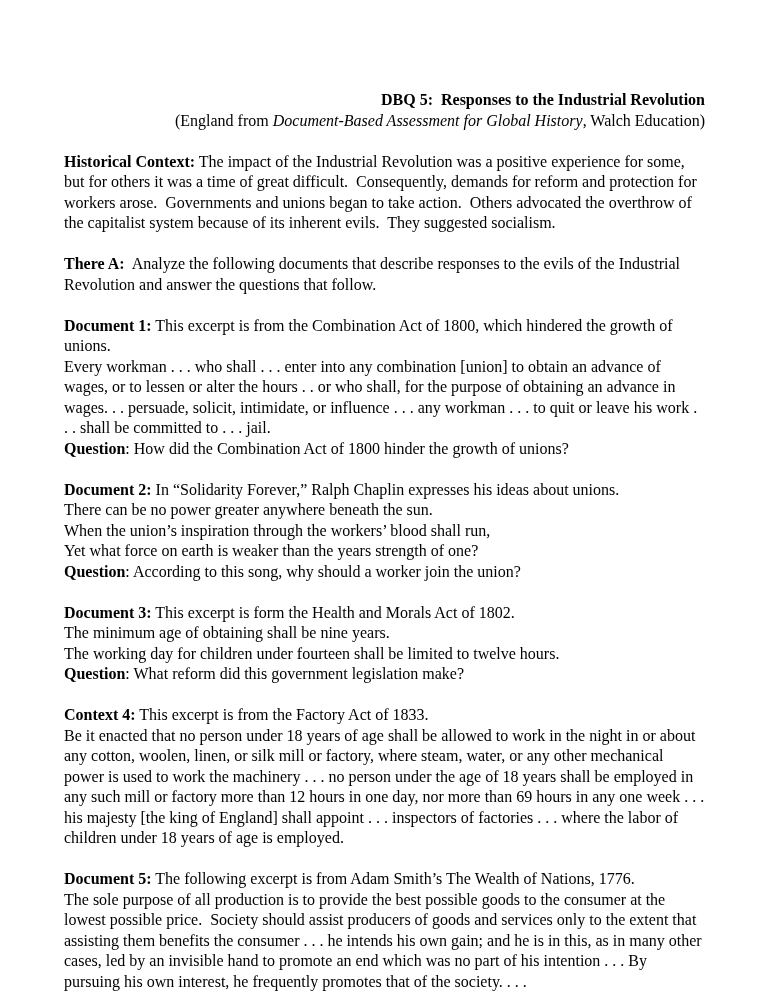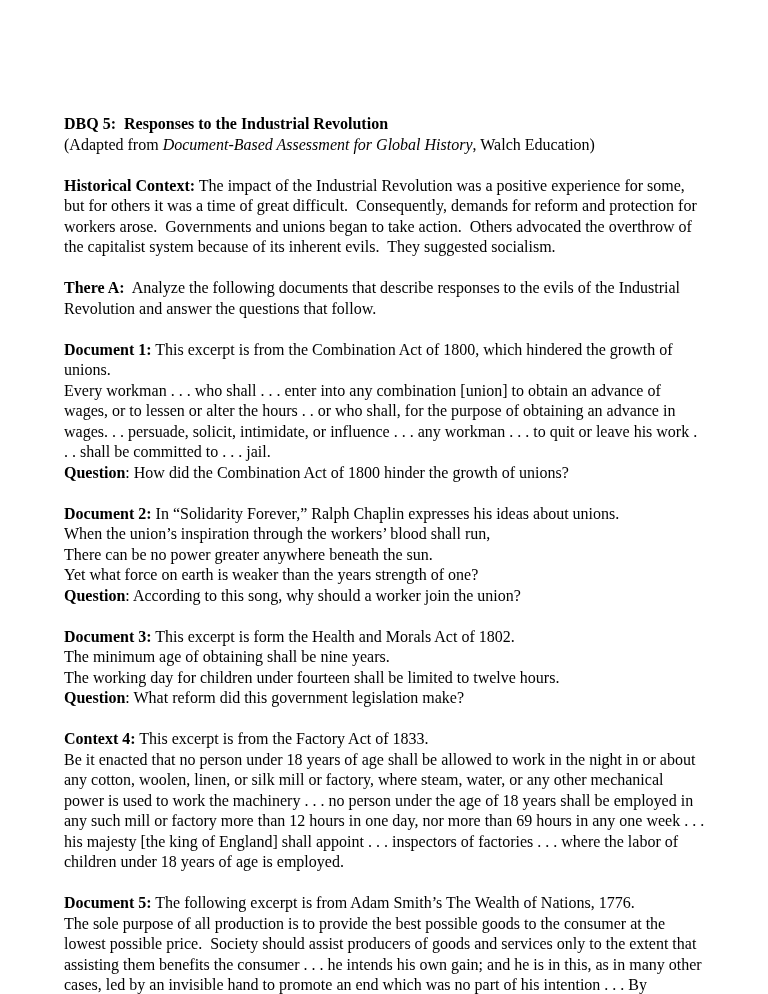--- a/index.html
+++ b/index.html
@@ -16,57 +16,56 @@
     font-family: "Liberation Serif", "DejaVu Serif", serif;
     font-size: 16px;
     line-height: 20.5px;
     padding: 90px 63px 0 64px;
     overflow: hidden;
   }
   .block {
     margin: 0 0 20.5px 0;
   }
   .block.center {
-    text-align: left;
-    margin-top: 24px;
+    text-align: right;
   }
   .para {
     white-space: pre-wrap;
   }
   .seg-bold {
     font-weight: bold;
   }
   .seg-italic {
     font-style: italic;
   }
 </style>
 </head>
 <body>
 
 <div class="page">
   <div class="block center">
     <div class="para seg-bold">DBQ 5:  Responses to the Industrial Revolution</div>
-    <div class="para"><span>(Adapted from </span><span class="seg-italic">Document-Based Assessment for Global History</span><span>, Walch Education)</span></div>
+    <div class="para"><span>(England from </span><span class="seg-italic">Document-Based Assessment for Global History</span><span>, Walch Education)</span></div>
   </div>
   <div>
       <div class="block">
         <div class="para"><span class="seg-bold">Historical Context:</span><span> The impact of the Industrial Revolution was a positive experience for some, but for others it was a time of great difficult.  Consequently, demands for reform and protection for workers arose.  Governments and unions began to take action.  Others advocated the overthrow of the capitalist system because of its inherent evils.  They suggested socialism.</span></div>
       </div>
       <div class="block">
         <div class="para"><span class="seg-bold">There A:</span><span>  Analyze the following documents that describe responses to the evils of the Industrial Revolution and answer the questions that follow.</span></div>
       </div>
       <div class="block">
         <div class="para"><span class="seg-bold">Document 1:</span><span> This excerpt is from the Combination Act of 1800, which hindered the growth of unions.</span></div>
         <div class="para"><span>Every workman . . . who shall . . . enter into any combination [union] to obtain an advance of wages, or to lessen or alter the hours . . or who shall, for the purpose of obtaining an advance in wages. . . persuade, solicit, intimidate, or influence . . . any workman . . . to quit or leave his work . . . shall be committed to . . . jail.</span></div>
         <div class="para"><span class="seg-bold">Question</span><span>: How did the Combination Act of 1800 hinder the growth of unions?</span></div>
       </div>
       <div class="block">
         <div class="para"><span class="seg-bold">Document 2:</span><span> In “Solidarity Forever,” Ralph Chaplin expresses his ideas about unions.</span></div>
+        <div class="para"><span>There can be no power greater anywhere beneath the sun.</span></div>
         <div class="para"><span>When the union’s inspiration through the workers’ blood shall run,</span></div>
-        <div class="para"><span>There can be no power greater anywhere beneath the sun.</span></div>
         <div class="para"><span>Yet what force on earth is weaker than the years strength of one?</span></div>
         <div class="para"><span class="seg-bold">Question</span><span>: According to this song, why should a worker join the union?</span></div>
       </div>
       <div class="block">
         <div class="para"><span class="seg-bold">Document 3:</span><span> This excerpt is form the Health and Morals Act of 1802.</span></div>
         <div class="para"><span>The minimum age of obtaining shall be nine years.</span></div>
         <div class="para"><span>The working day for children under fourteen shall be limited to twelve hours.</span></div>
         <div class="para"><span class="seg-bold">Question</span><span>: What reform did this government legislation make?</span></div>
       </div>
       <div class="block">

